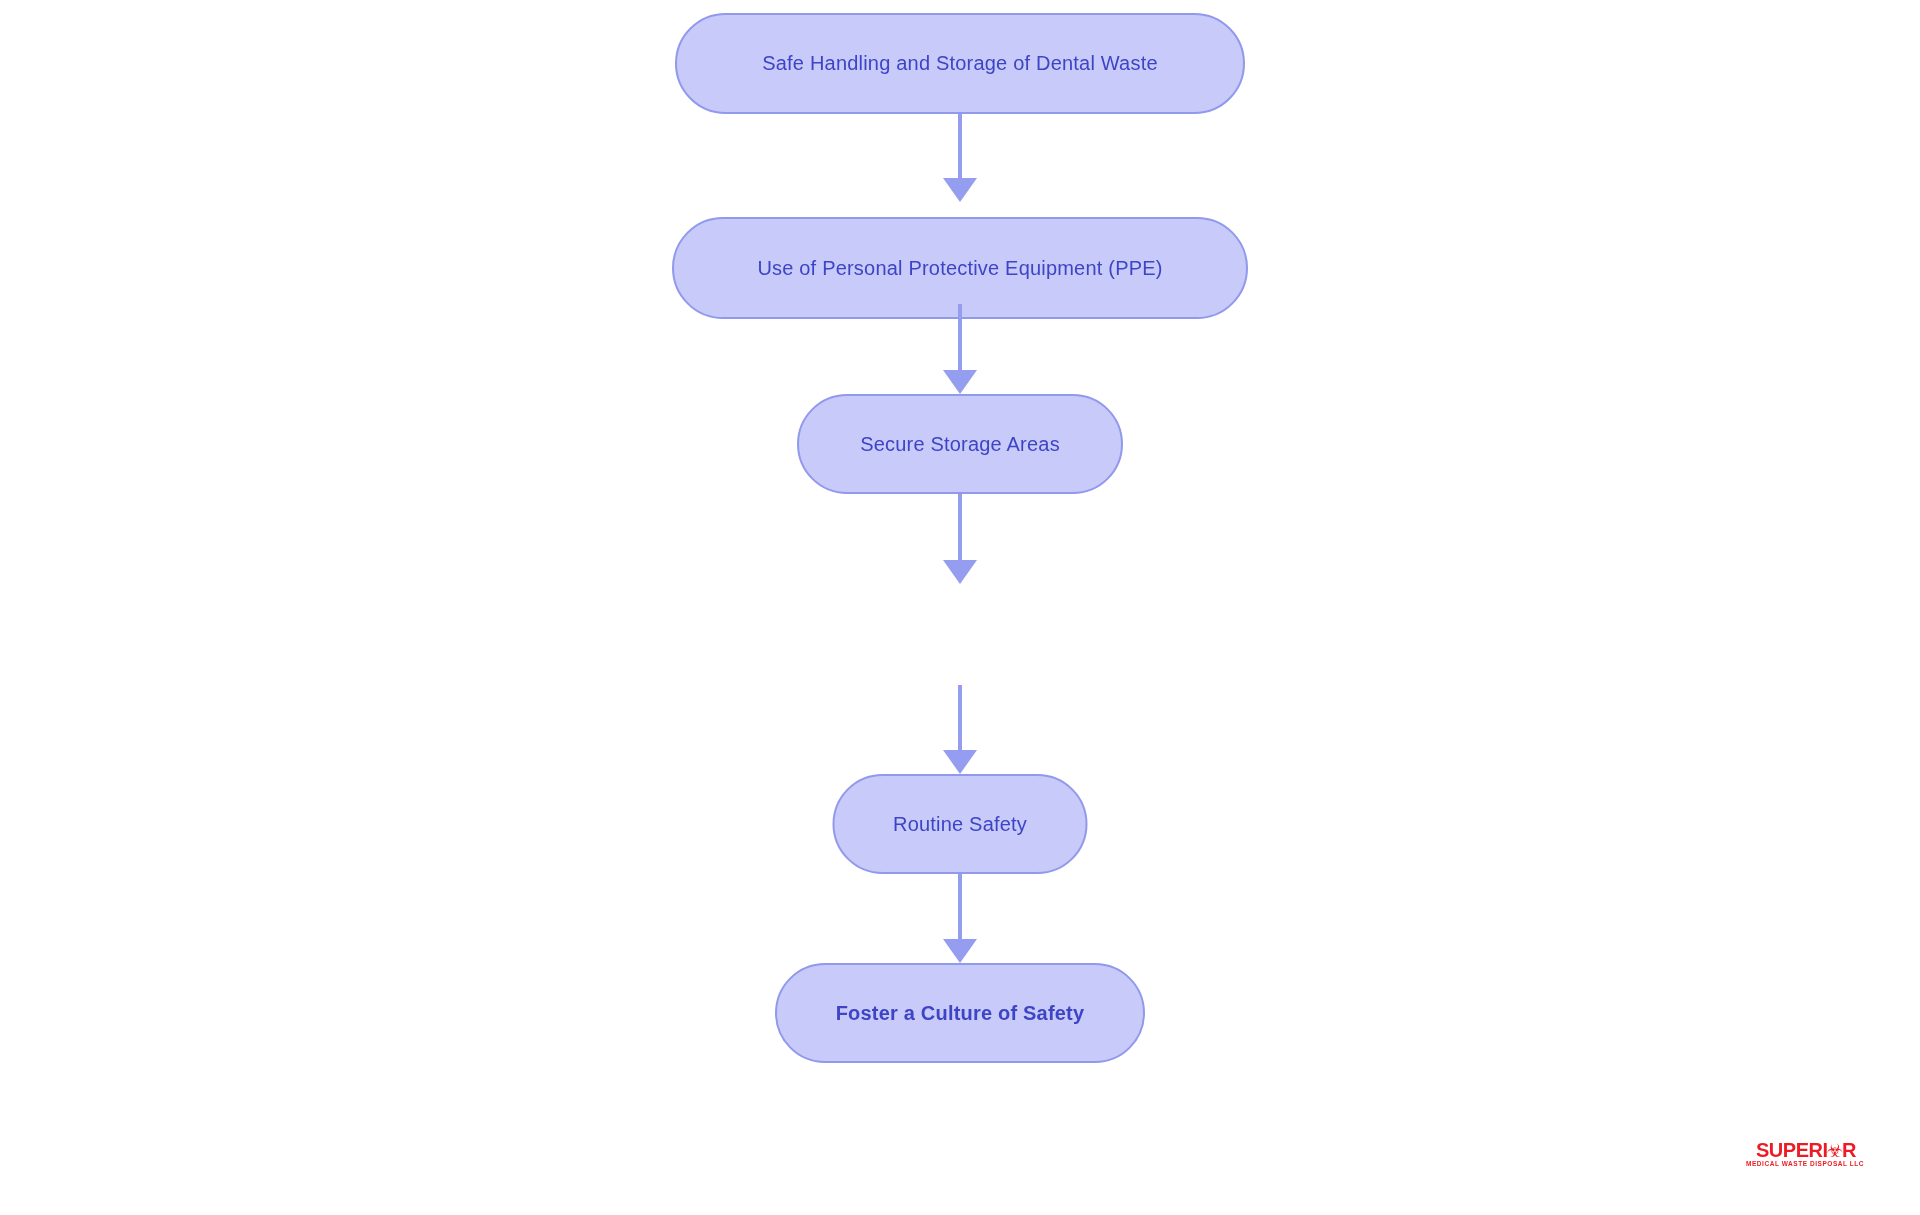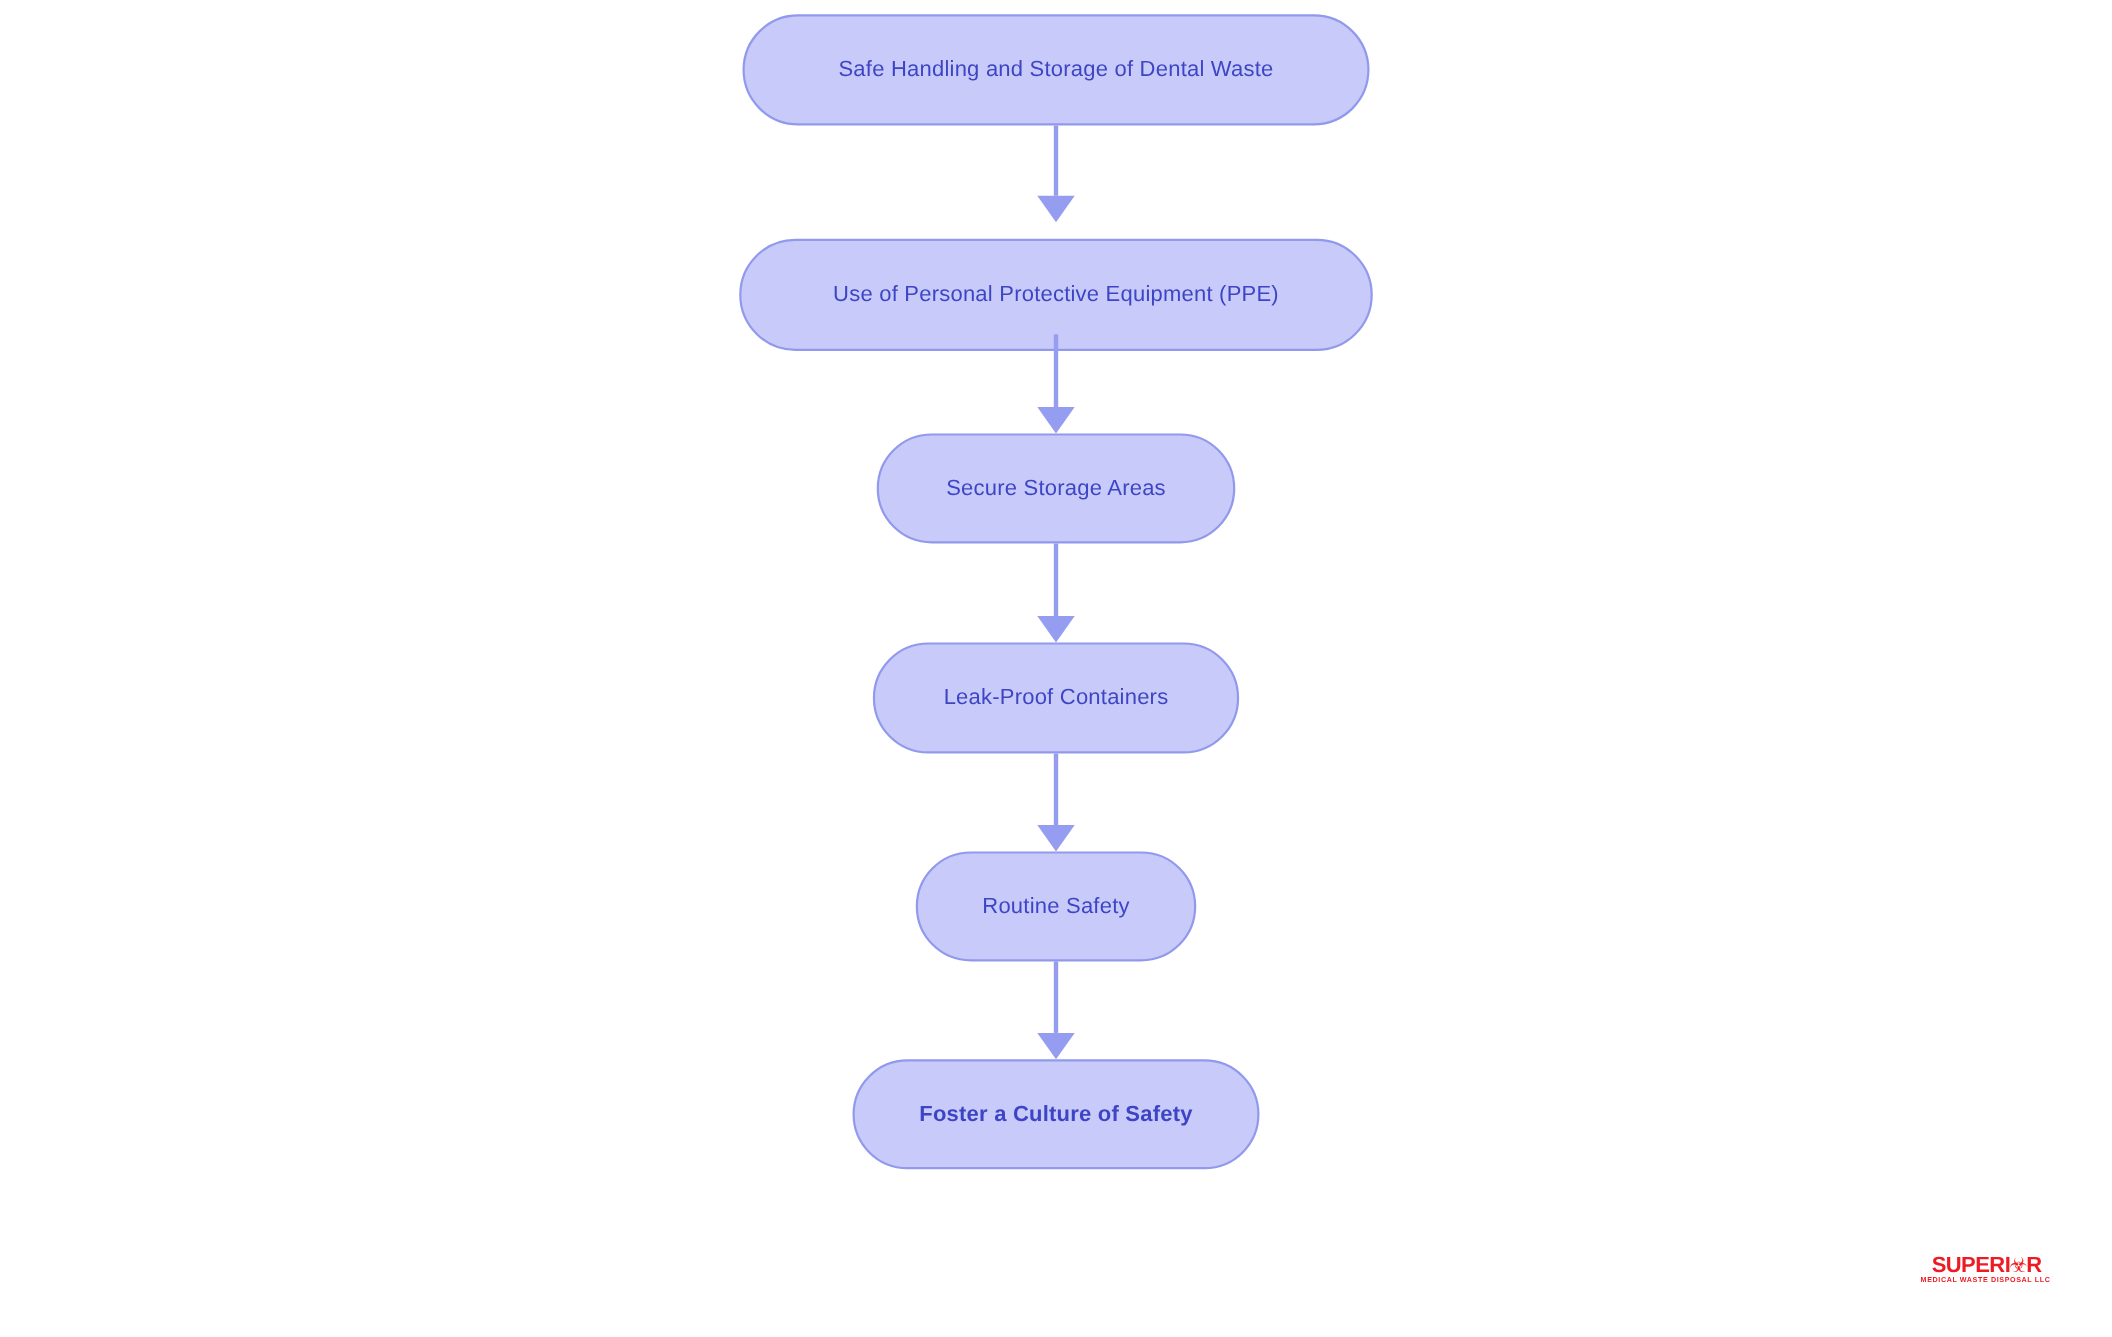--- a/index.html
+++ b/index.html
@@ -130,23 +130,20 @@
 
   <div class="flow-node n3">
     <span>Secure Storage Areas</span>
   </div>
 
   <div class="arrow a3">
     <span class="shaft"></span>
     <span class="head"></span>
   </div>
 
-  <div class="flow-node n4">
-    <span>Leak-Proof Containers</span>
-  </div>
 
   <div class="arrow a4">
     <span class="shaft"></span>
     <span class="head"></span>
   </div>
 
   <div class="flow-node n5">
     <span>Routine Safety</span>
   </div>
 

